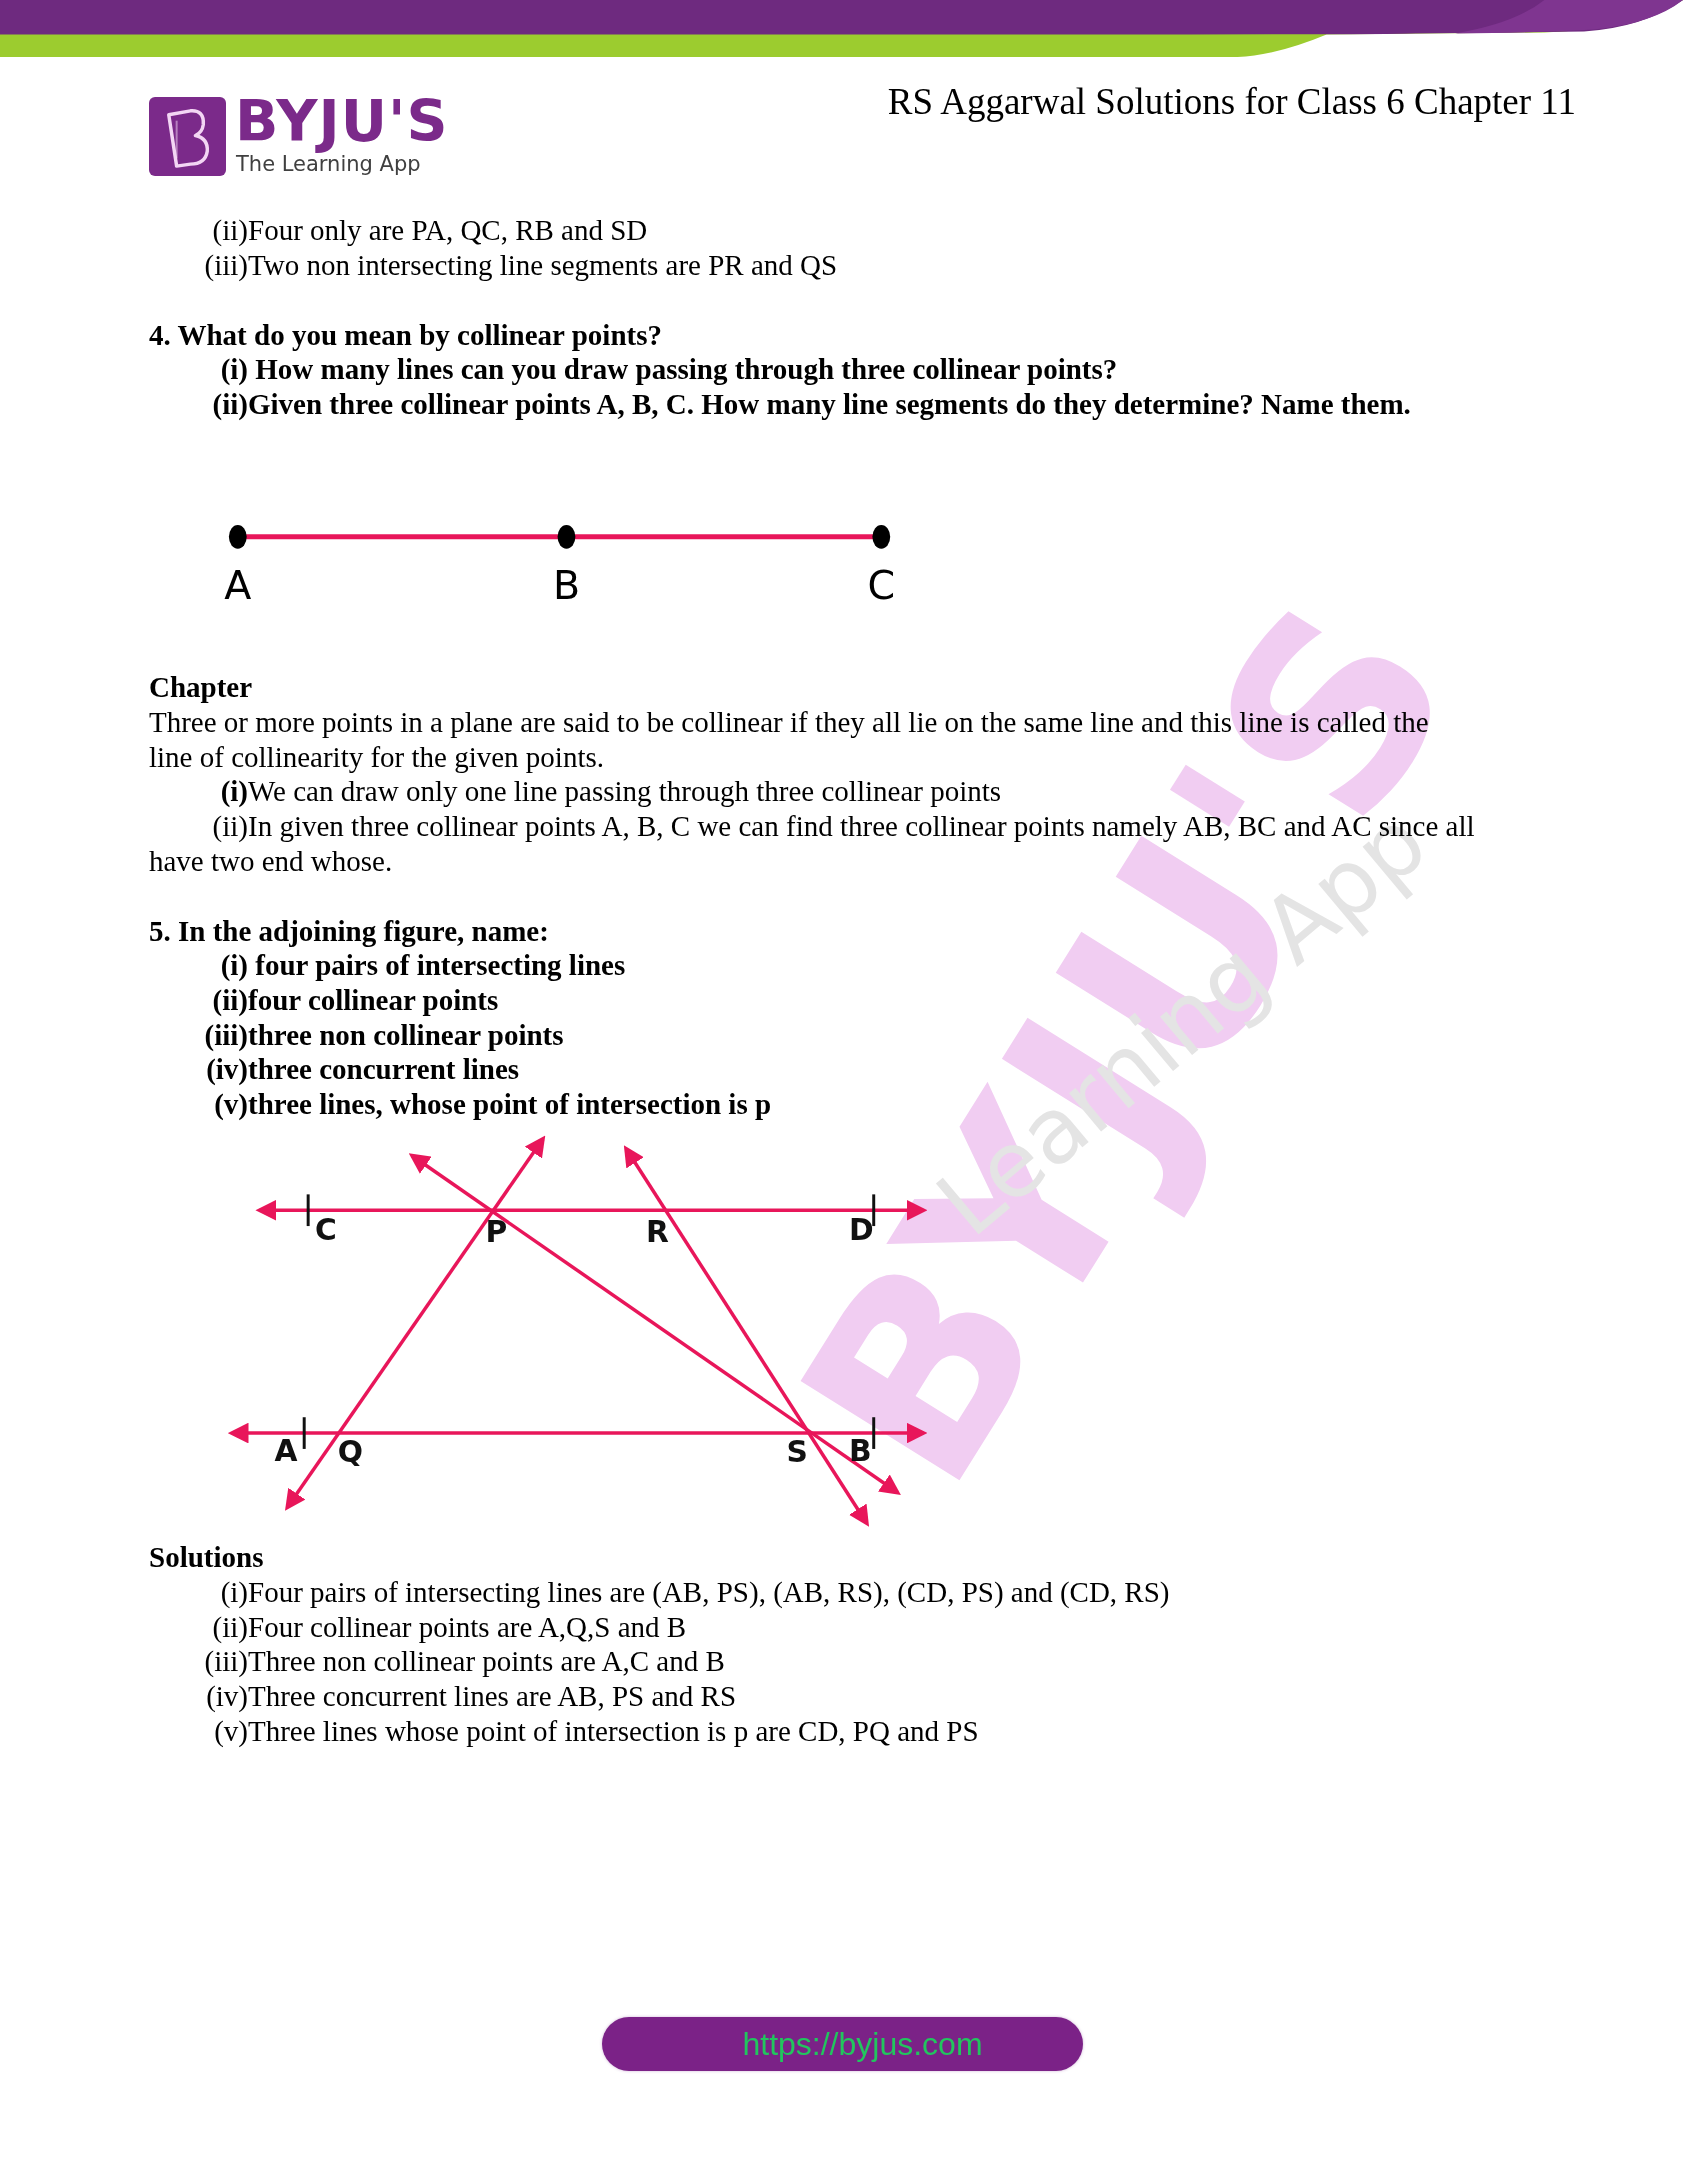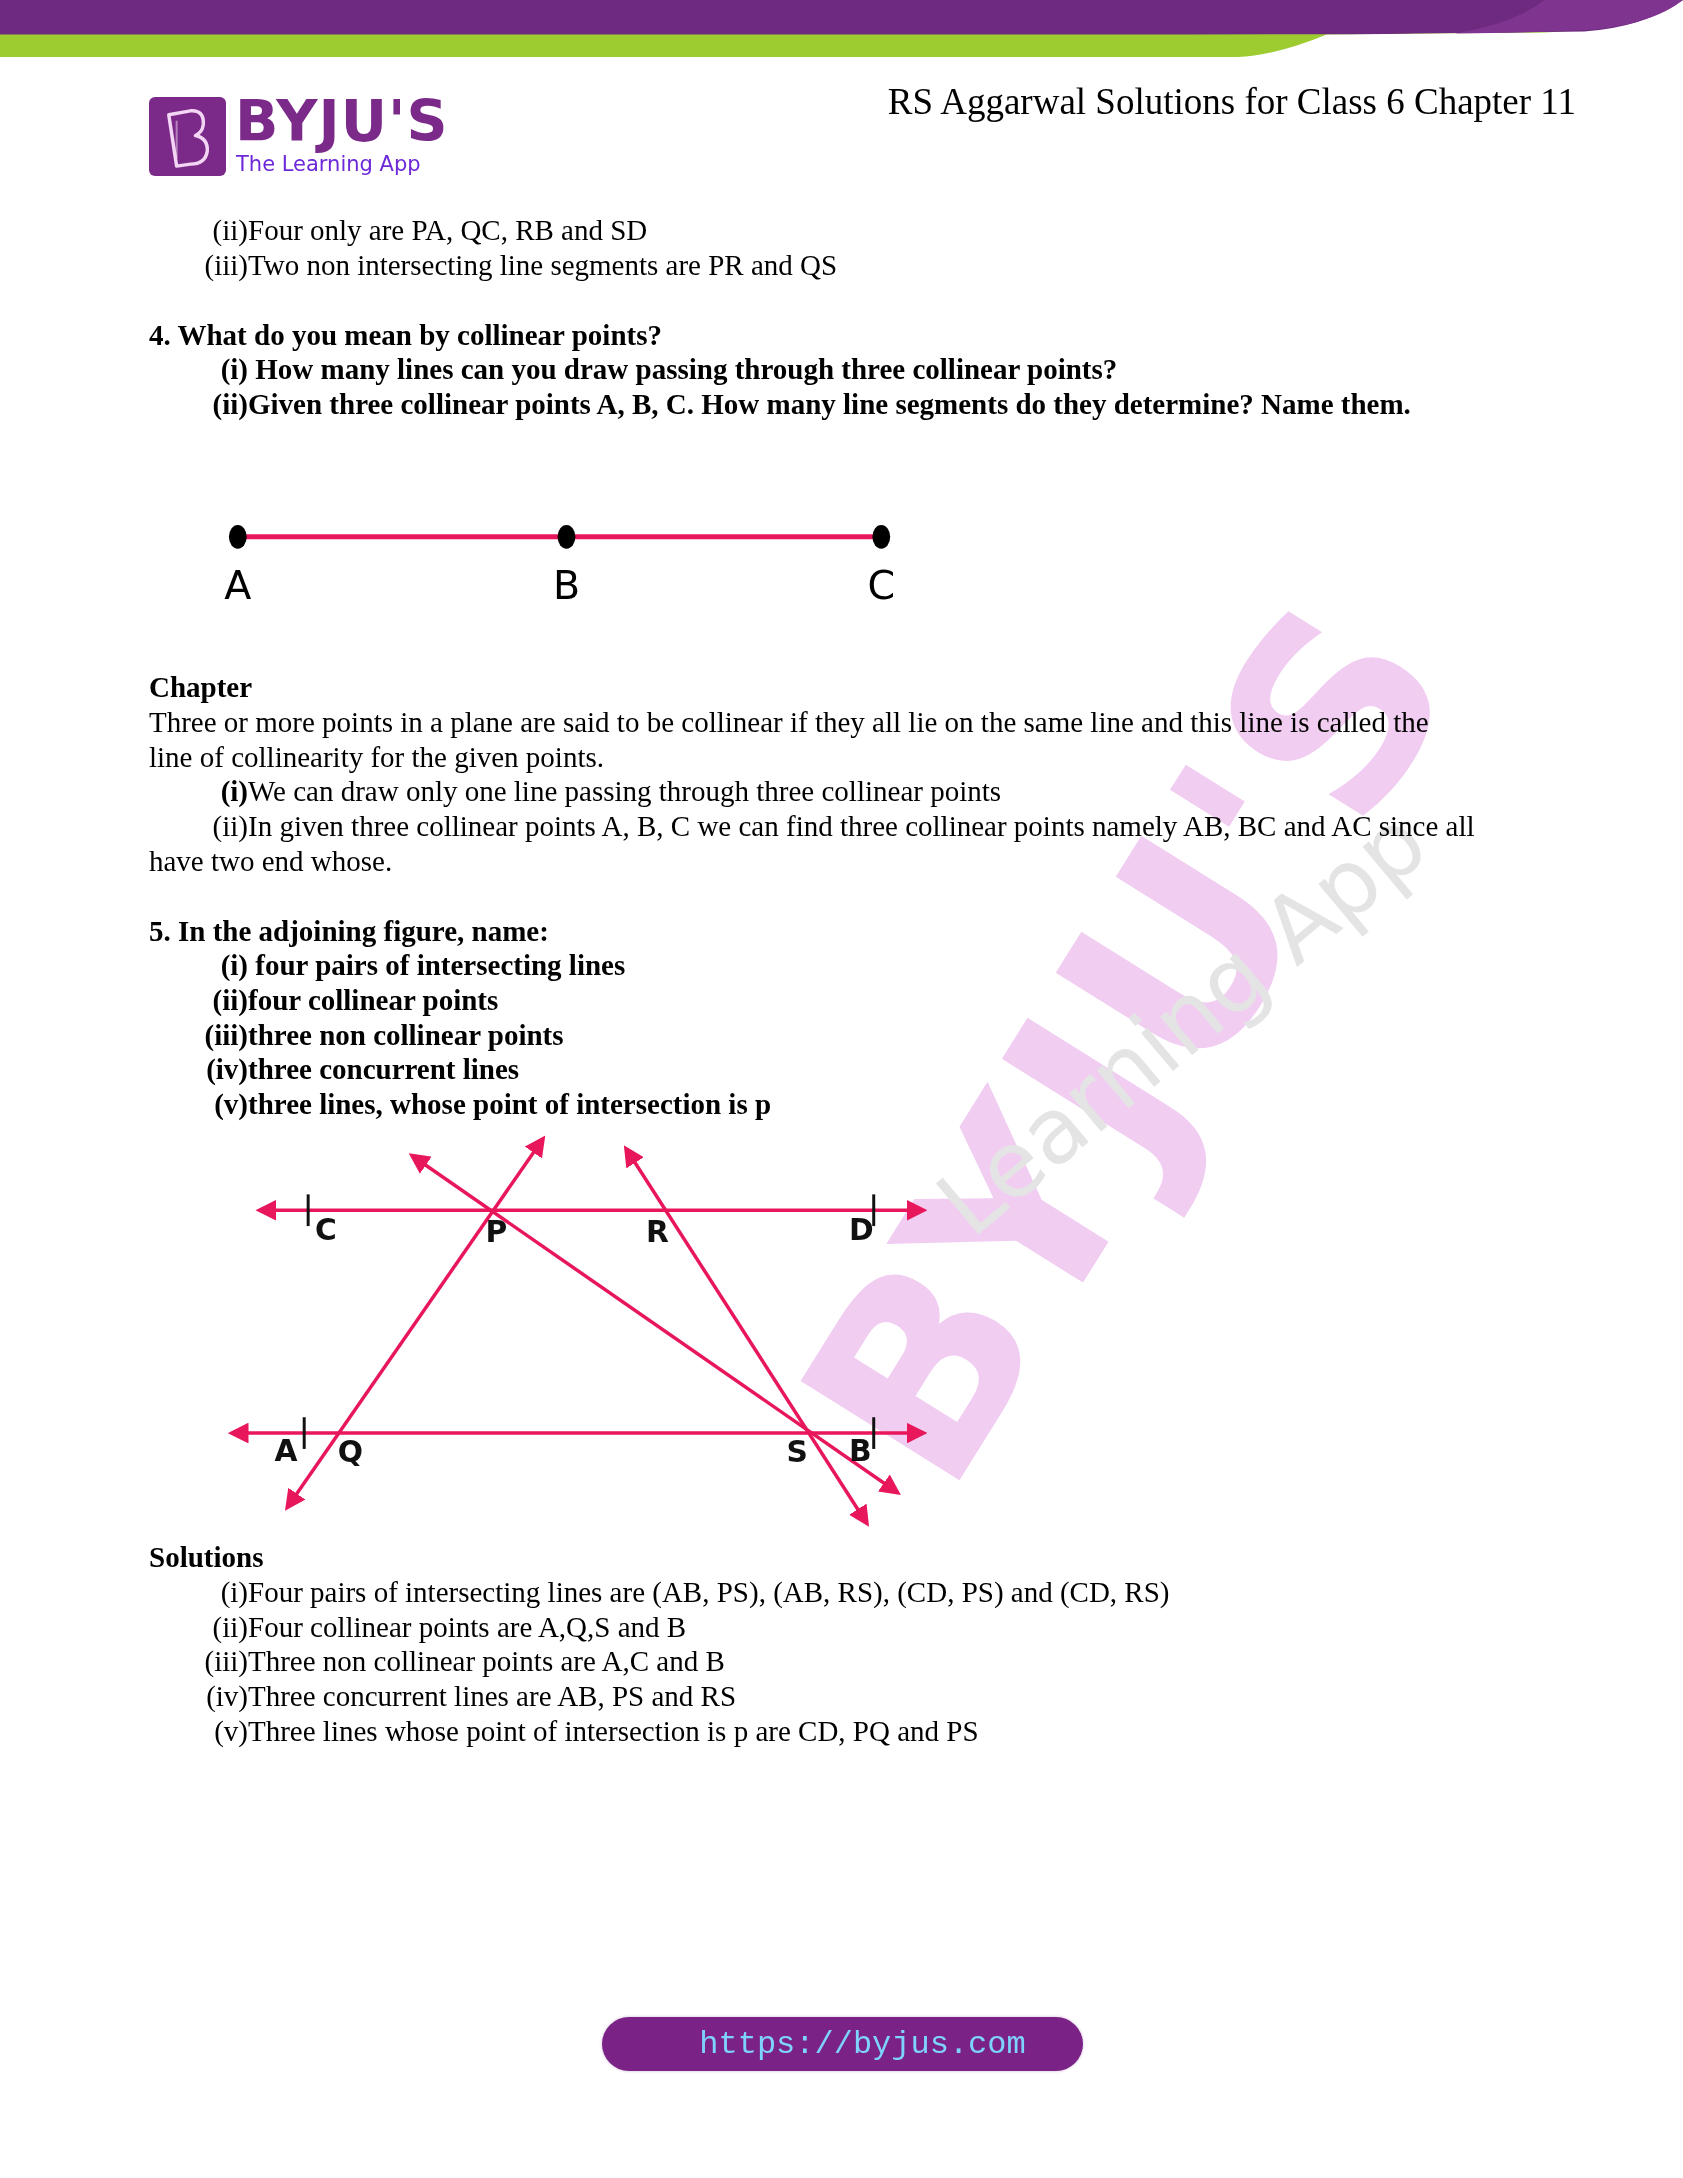--- a/index.html
+++ b/index.html
@@ -4,38 +4,38 @@
   <style>
     html, body { margin: 0; padding: 0; background: #ffffff; }
     body { width: 1683px; height: 2178px; position: relative; overflow: hidden;
            font-family: "Liberation Serif", "DejaVu Serif", serif; color: #000; }
     .banner { position: absolute; left: 0; top: 0; width: 1683px; height: 59px; }
     .logo { position: absolute; left: 149px; top: 97px; width: 287px; height: 81px; }
     .logo-mark { position: absolute; left: 0; top: 0; width: 77px; height: 79px; background: #7b2a8a; border-radius: 6px; }
     .logo-word { position: absolute; left: 86px; top: -6px; font-family: "DejaVu Sans", sans-serif; font-weight: bold;
                  font-size: 57px; color: #7b2a8a; letter-spacing: 1px; line-height: 61px; }
     .logo-tag { position: absolute; left: 87px; top: 54px; font-family: "DejaVu Sans", sans-serif;
-                font-size: 21px; color: #6d28d9; line-height: 26px; }
+                font-size: 21px; color: #404040; line-height: 26px; }
     .doc-title { position: absolute; right: 107px; top: 79px; text-align: center; font-size: 37px; line-height: 46px; }
     .watermark { position: absolute; left: 554px; top: 812px; width: 812px; height: 396px; pointer-events: none; }
     .wm-main { position: absolute; left: 89px; top: 79px; font-family: "DejaVu Sans", sans-serif; font-weight: bold;
                font-size: 257px; color: #f1cdf2; transform: rotate(-58deg); transform-origin: 50% 50%; letter-spacing: 6px;
                white-space: nowrap; }
     .wm-sub { position: absolute; left: 327px; top: 158px; font-family: "DejaVu Sans", sans-serif;
               font-size: 91px; color: #e4e4e4; transform: rotate(-40deg); white-space: nowrap; }
     .content { position: absolute; left: 149px; top: 0; width: 1436px; }
     .line { position: absolute; left: 0; font-size: 29px; line-height: 35px; white-space: nowrap; }
     .line .num { display: inline-block; width: 99px; text-align: right; }
     .bold { font-weight: bold; }
     .fig1 { position: absolute; left: 218px; top: 505px; width: 693px; height: 119px; }
     .fig2 { position: absolute; left: 218px; top: 1129px; width: 733px; height: 416px; }
     .footer-pill { position: absolute; left: 602px; top: 2017px; width: 481px; height: 54px; background: #7b2287;
                    border-radius: 28px; display: flex; align-items: center; justify-content: center;
                    box-shadow: 0 0 3px rgba(120,40,140,0.35); }
-    .footer-pill span { font-family: Liberation Mono, monospace; font-size: 32px; color: #7dd3fc; margin-left: 40px; }
+    .footer-pill span { font-family: Liberation Sans, sans-serif; font-size: 32px; color: #22c55e; margin-left: 40px; }
   </style>
 </head>
 <body>
 
 <svg class="banner" viewBox="0 0 1700 60" preserveAspectRatio="none">
   <path d="M0 0 H1700 V0 Q1650 30 1560 33 L1340 35 Q1290 56 1250 58 L0 58 Z" fill="#9ccc2f"></path>
   <path d="M0 0 H1700 Q1660 28 1600 32 L1430 34 Q1380 35 1200 35 L0 35 Z" fill="#6e2a7f"></path>
   <path d="M1560 0 H1700 Q1670 24 1610 30 Q1560 33 1470 34 Q1530 24 1560 0 Z" fill="#7f3590"></path>
 </svg>
 

